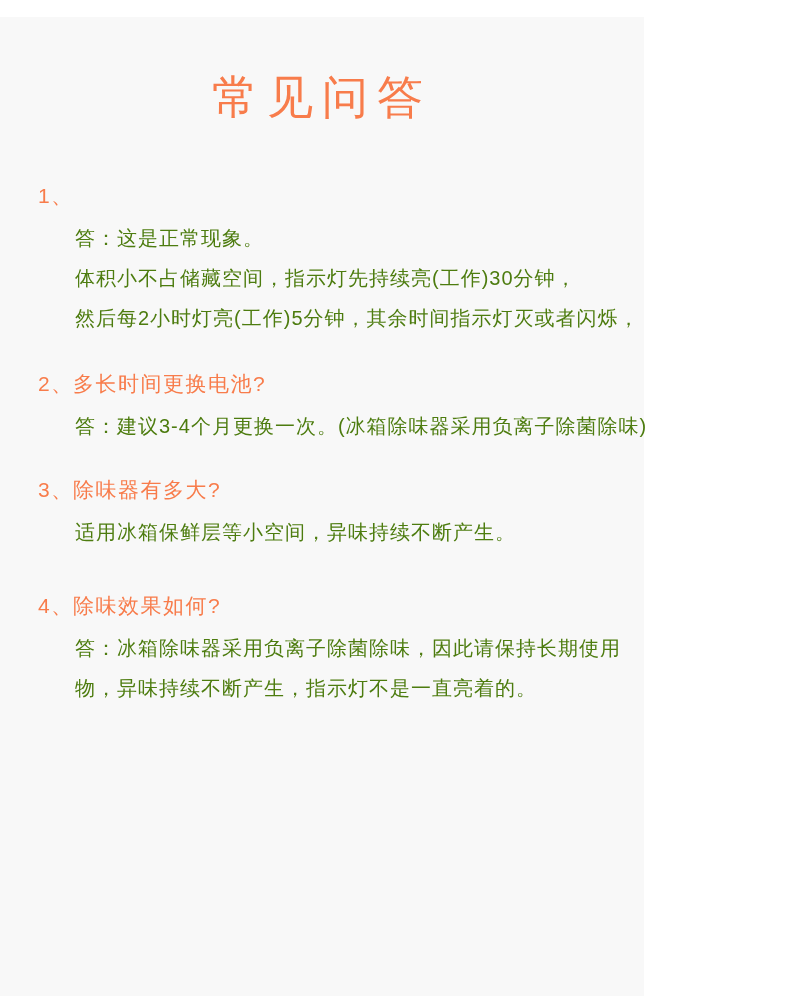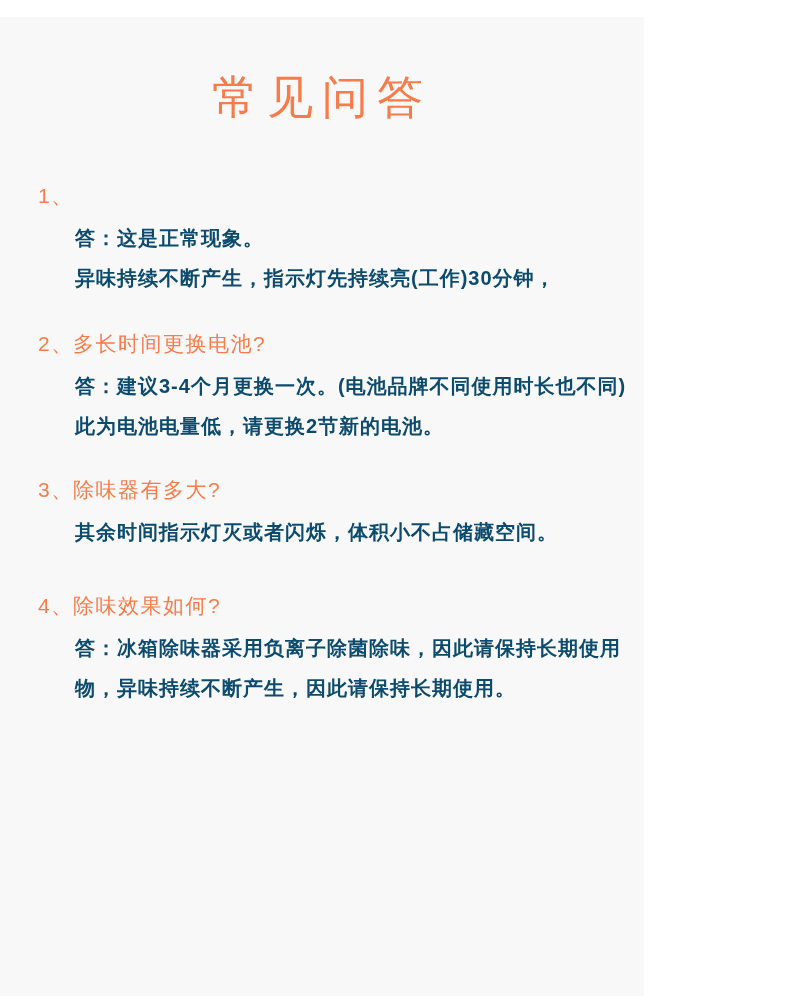--- a/index.html
+++ b/index.html
@@ -39,22 +39,22 @@
     color: #f87c4b;
     font-weight: 400;
   }
   .q-number {
     width: 35px;
     flex: 0 0 35px;
   }
   .answers {
     margin-left: 37px;
     margin-top: 8px;
-    color: #0c4a6e;
-    font-weight: 700;
+    color: #4d7c0f;
+    font-weight: 400;
   }
   .answers p {
     font-size: 20px;
     line-height: 40px;
     letter-spacing: 1px;
     white-space: nowrap;
   }
   .item-1 { margin-top: 57px; }
   .item-2 { margin-top: 32px; }
   .item-3 { margin-top: 30px; }
@@ -66,49 +66,49 @@
 <div class="panel">
 
   <h1 class="page-title">常见问答</h1>
 
   <section class="faq-item item-1">
     <div class="q-row">
       <span class="q-number">1、</span>
     </div>
     <div class="answers">
       <p>答：这是正常现象。</p>
-      <p>异味持续不断产生，指示灯先持续亮(工作)30分钟，</p>
+      <p>体积小不占储藏空间，指示灯先持续亮(工作)30分钟，</p>
+      <p>然后每2小时灯亮(工作)5分钟，其余时间指示灯灭或者闪烁，</p>
     </div>
   </section>
 
   <section class="faq-item item-2">
     <div class="q-row">
       <span class="q-number">2、</span>
       <span class="q-text">多长时间更换电池?</span>
     </div>
     <div class="answers">
-      <p>答：建议3-4个月更换一次。(电池品牌不同使用时长也不同)</p>
-      <p>此为电池电量低，请更换2节新的电池。</p>
+      <p>答：建议3-4个月更换一次。(冰箱除味器采用负离子除菌除味)</p>
     </div>
   </section>
 
   <section class="faq-item item-3">
     <div class="q-row">
       <span class="q-number">3、</span>
       <span class="q-text">除味器有多大?</span>
     </div>
     <div class="answers">
-      <p>其余时间指示灯灭或者闪烁，体积小不占储藏空间。</p>
+      <p>适用冰箱保鲜层等小空间，异味持续不断产生。</p>
     </div>
   </section>
 
   <section class="faq-item item-4">
     <div class="q-row">
       <span class="q-number">4、</span>
       <span class="q-text">除味效果如何?</span>
     </div>
     <div class="answers">
       <p>答：冰箱除味器采用负离子除菌除味，因此请保持长期使用</p>
-      <p>物，异味持续不断产生，因此请保持长期使用。</p>
+      <p>物，异味持续不断产生，指示灯不是一直亮着的。</p>
     </div>
   </section>
 
 </div>
 
 </body></html>

